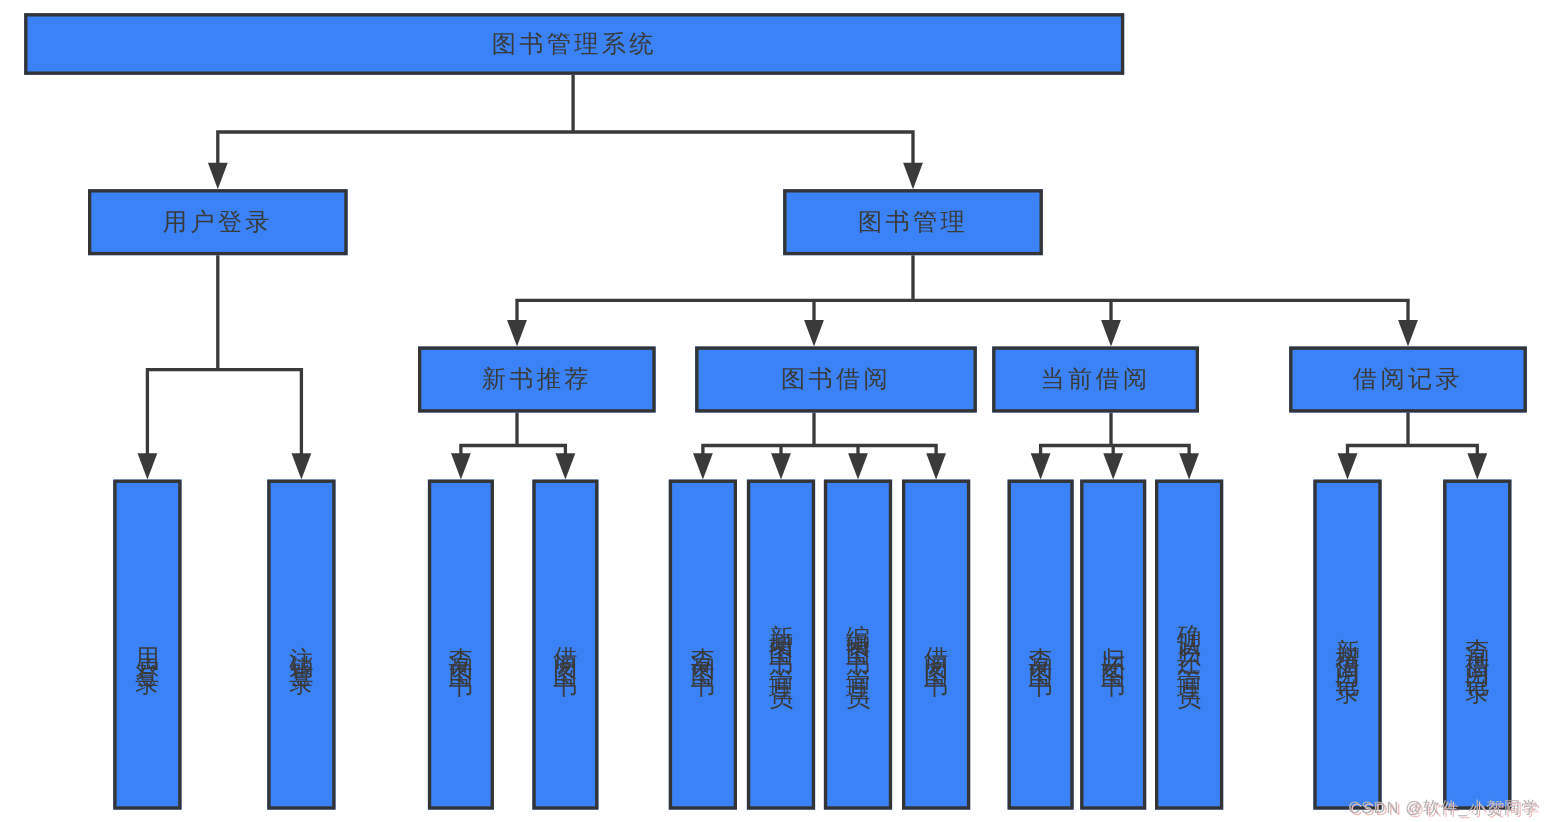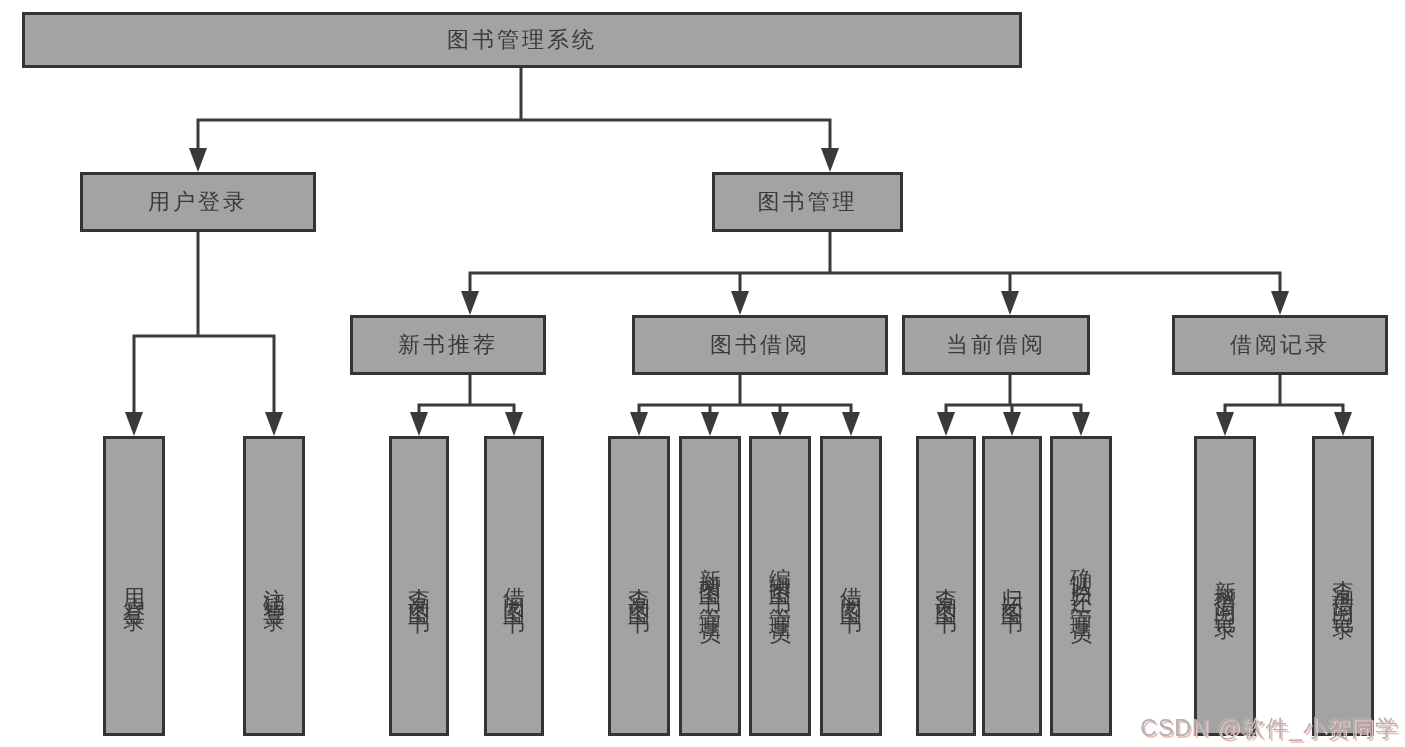--- a/index.html
+++ b/index.html
@@ -7,21 +7,21 @@
     position:relative;
     width:1405px;height:747px;
     background:#ffffff;
     overflow:hidden;
     font-family:"Liberation Sans","DejaVu Sans",sans-serif;
   }
   .node{
     position:absolute;
     box-sizing:border-box;
     border:3px solid #343434;
-    background:#a3a3a3;
+    background:#3b82f6;
     color:#3a3a3a;
     display:flex;
     align-items:center;
     justify-content:center;
     font-size:22px;
   }
   .h{letter-spacing:3px;}
   .v{
     writing-mode:vertical-rl;
     text-orientation:mixed;
@@ -31,21 +31,21 @@
   }
   #connectors{
     position:absolute;left:0;top:0;width:1405px;height:747px;
     pointer-events:none;
   }
   #connectors path{stroke:#3a3a3a;stroke-width:3;fill:none;}
   #connectors polygon{fill:#3a3a3a;stroke:none;}
   #watermark{
     position:absolute;
     right:6px;bottom:3px;
-    font-size:23px;
+    font-size:15px;
     letter-spacing:1px;
     color:#b2b2b2;
     text-shadow:2px 2px 0 #f0bcbc;
     z-index:5;
     white-space:nowrap;
   }
 </style>
 </head>
 <body>
 
@@ -90,23 +90,23 @@
     <g>
       <path d="M1280 375 L1280 405 M1223.5 405 L1344.5 405 M1225 403.5 L1225 413 M1343 403.5 L1343 413"></path>
       <polygon points="1225,436 1216,412 1234,412"></polygon>
       <polygon points="1343,436 1334,412 1352,412"></polygon>
     </g>
   </svg>
 
   <div class="node h" style="left:22px;top:12px;width:1000px;height:56px">图书管理系统</div>
 
   <div class="node h" style="left:80px;top:172px;width:236px;height:60px">用户登录</div>
-  <div class="node h" style="left:712px;top:172px;width:191px;height:60px">图书管理</div>
+  <div class="node h" style="left:712px;top:172px;width:236px;height:60px">图书管理</div>
 
-  <div class="node h" style="left:350px;top:315px;width:196px;height:60px">新书推荐</div>
+  <div class="node h" style="left:380px;top:315px;width:216px;height:60px">新书推荐</div>
   <div class="node h" style="left:632px;top:315px;width:256px;height:60px">图书借阅</div>
   <div class="node h" style="left:902px;top:315px;width:188px;height:60px">当前借阅</div>
   <div class="node h" style="left:1172px;top:315px;width:216px;height:60px">借阅记录</div>
 
   <div class="node v" style="left:103px;top:436px;width:62px;height:300px">用户登录</div>
   <div class="node v" style="left:243px;top:436px;width:62px;height:300px">注销登录</div>
 
   <div class="node v" style="left:389px;top:436px;width:60px;height:300px">查询图书</div>
   <div class="node v" style="left:484px;top:436px;width:60px;height:300px">借阅图书</div>
 

